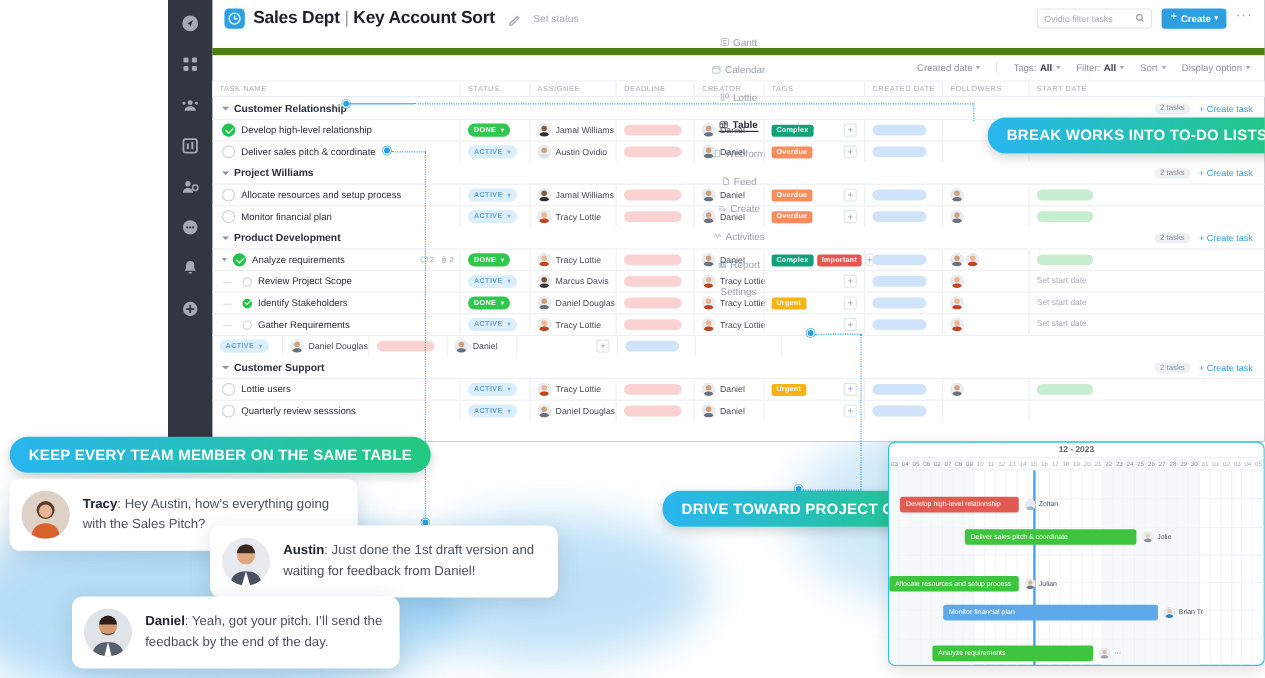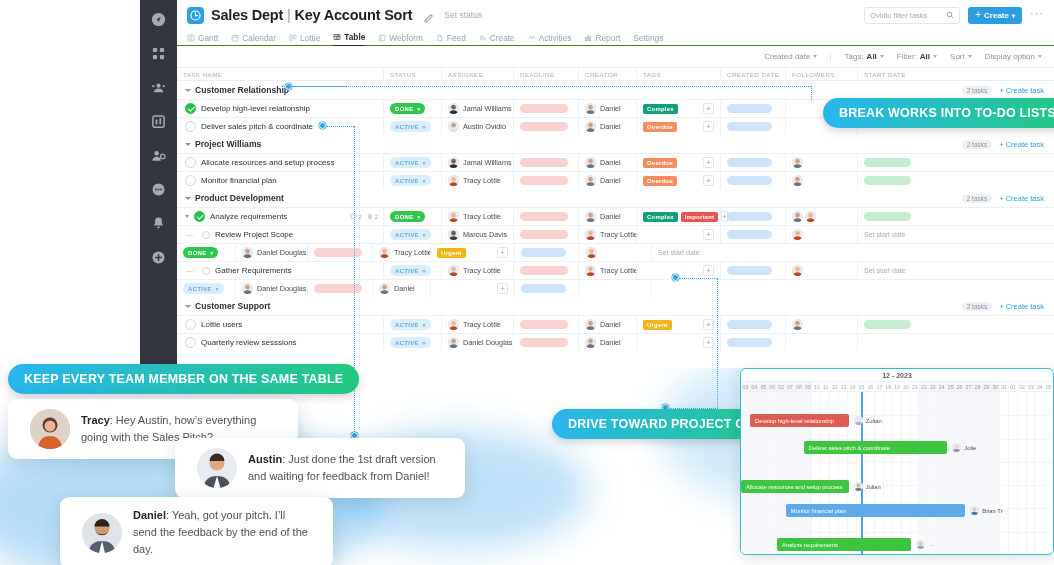--- a/index.html
+++ b/index.html
@@ -38,21 +38,21 @@
   .qf svg { width:8px; height:8px; margin-left:auto; fill:none; stroke:#98a0ab; stroke-width:2; }
   .create-btn { height:17px; background:#2d9fe0; border-radius:3px; color:#fff;
     font-size:8px; font-weight:700; display:flex; align-items:center; gap:3px;
     padding:0 7px; }
   .create-btn .plus { font-size:10px; font-weight:400; line-height:1; }
   .create-btn .cv { font-size:6px; }
   .dots { color:#9aa2ad; font-size:11px; letter-spacing:1px; line-height:0; padding-bottom:4px;}
 
   
   .tabs { height:16px; display:flex; align-items:center; gap:13px; padding:0 10px;
-    border-bottom:1px solid #4d7c0f; }
+    border-bottom:6px solid #4d7c0f;flex-direction:column; }
   .tab { display:flex; align-items:center; gap:3px; font-size:8.3px; color:#9aa2ad;
     height:16px; }
   .tab svg { width:8px; height:8px; fill:none; stroke:#a7aeb8; stroke-width:1.3; }
   .tab.active { color:#262b33; font-weight:700; border-bottom:1.5px solid #2b2f37; }
   .tab.active svg { stroke:#262b33; }
 
   
   .fbar { height:22px; display:flex; align-items:center; justify-content:flex-end;
     gap:13px; padding:0 12px; border-bottom:1px solid #edf0f3; }
   .fitem { font-size:8px; color:#8d959f; display:flex; align-items:center; gap:3px; }
@@ -140,21 +140,21 @@
 
   
   .callout { position:absolute; height:30px; border-radius:15px; display:flex;
     align-items:center; padding:0 16px; color:#fff; font-size:12.5px; font-weight:700;
     letter-spacing:.2px; background:linear-gradient(90deg,#29b6f0 0%,#22c97f 100%);
     box-shadow:0 3px 10px rgba(0,0,0,.18); white-space:nowrap; }
 
   
   .chat { position:absolute; background:#fff; border-radius:9px;
     box-shadow:0 4px 18px rgba(40,60,90,.16); display:flex; align-items:center;
-    gap:11px; padding:10px 22px; }
+    gap:11px; padding:10px 10px; }
   .chat-av { width:40px; height:40px; border-radius:50%; flex:none; overflow:hidden;
     position:relative; }
   .chat-tx { font-size:11px; color:#4a525d; line-height:1.55; }
   .chat-tx b { color:#20262f; }
 
   
   .gantt { position:absolute; left:740px; top:368px; width:314px; height:187px;
     background:#fff; border:1px solid #2fc3d8; border-radius:6px; overflow:hidden;
     box-shadow:0 3px 14px rgba(0,0,0,.13); }
   .g-month { height:13px; display:flex; align-items:center; justify-content:center;
@@ -745,20 +745,25 @@
                 <path d="M2 20c0-5 3.5-7 8-7s8 2 8 7z" fill="#c1451f"></path>
                 <circle cx="10" cy="7.5" r="4.2" fill="#f0b58a"></circle>
               </svg>
             </span>
           </div>
           <div class="cell c-start">
             <span class="setdate">Set start date</span>
           </div>
         </div>
         <div class="row">
+          <div class="cell c-name">
+            <span class="subind"></span>
+            <span class="chk done sm"></span>
+            <span class="tname">Identify Stakeholders</span>
+          </div>
           <div class="cell c-status">
             <span class="st done">
               <span>DONE</span>
               <span class="sv">▾</span>
             </span>
           </div>
           <div class="cell c-assignee">
             <span class="av">
               <svg viewBox="0 0 20 20" style="width:11px;height:11px;display:block">
                 <rect width="20" height="20" fill="#e9edf1"></rect>

